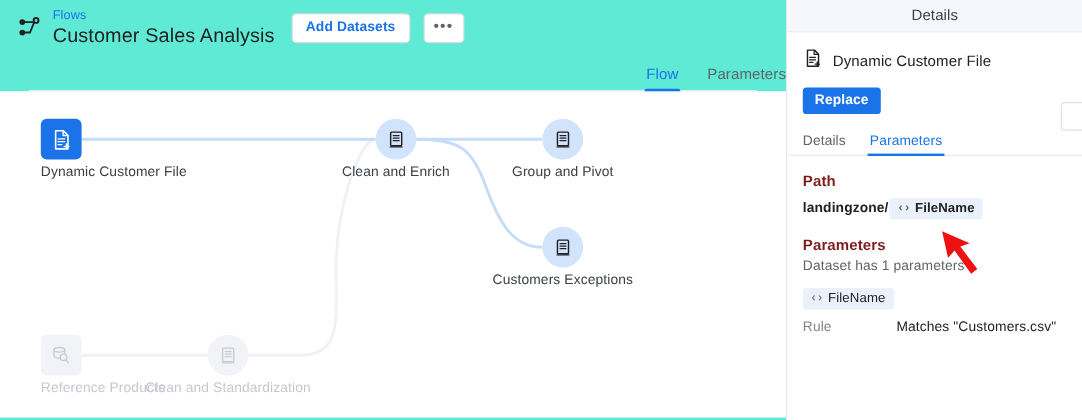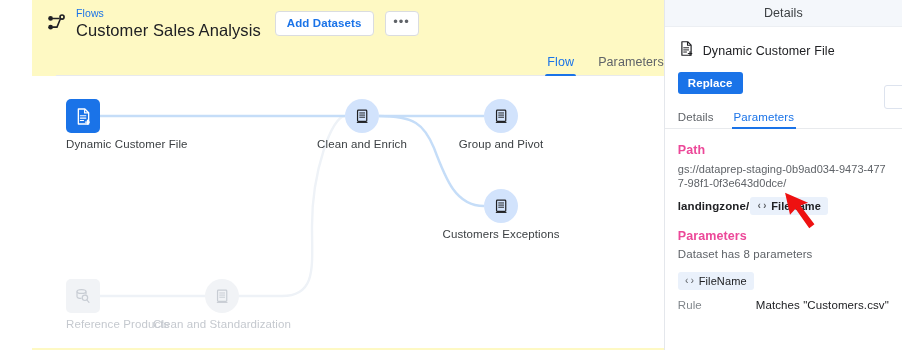--- a/index.html
+++ b/index.html
@@ -21,23 +21,22 @@
     width: 902px;
     height: 350px;
     display: flex;
   }
 
   
   .editor {
     position: relative;
     width: 655px;
     height: 350px;
-    background: #fef9c3;
+    background: #5eead4;
     overflow: hidden;
-    margin-left: 32px;
   }
 
   .topbar {
     position: relative;
     height: 46px;
     padding: 0 0 0 12px;
     display: flex;
     align-items: center;
   }
   .flow-glyph {
@@ -307,21 +306,21 @@
     right: -2px;
     bottom: 0;
     height: 2.5px;
     background: #1a73e8;
     z-index: 2;
   }
 
   .sec-title {
     font-size: 12.5px;
     font-weight: bold;
-    color: #ec4899;
+    color: #7f1d1d;
     margin-top: 14px;
     letter-spacing: .1px;
   }
   .path-text {
     font-size: 11px;
     color: #5f6368;
     line-height: 14px;
     margin-top: 5px;
     word-break: break-all;
     letter-spacing: .05px;
@@ -517,31 +516,30 @@
 
       <button class="btn-replace">Replace</button>
       <div class="ghost-field"></div>
 
       <div class="ptabs">
         <span class="ptab">Details</span>
         <span class="ptab active">Parameters</span>
       </div>
 
       <div class="sec-title">Path</div>
-      <div class="path-text">gs://dataprep-staging-0b9ad034-9473-4777-98f1-0f3e643d0dce/</div>
       <div class="path-line2">
         <span>landingzone/</span>
         <span class="chip">
           <span class="code">‹›</span>
           <span>FileName</span>
         </span>
       </div>
 
       <div class="sec-title">Parameters</div>
-      <div class="sub-note">Dataset has 8 parameters</div>
+      <div class="sub-note">Dataset has 1 parameters</div>
 
       <div class="chip chip-standalone">
         <span class="code">‹›</span>
         <span>FileName</span>
       </div>
 
       <div class="kv">
         <span class="k">Rule</span>
         <span class="v">Matches "Customers.csv"</span>
       </div>

